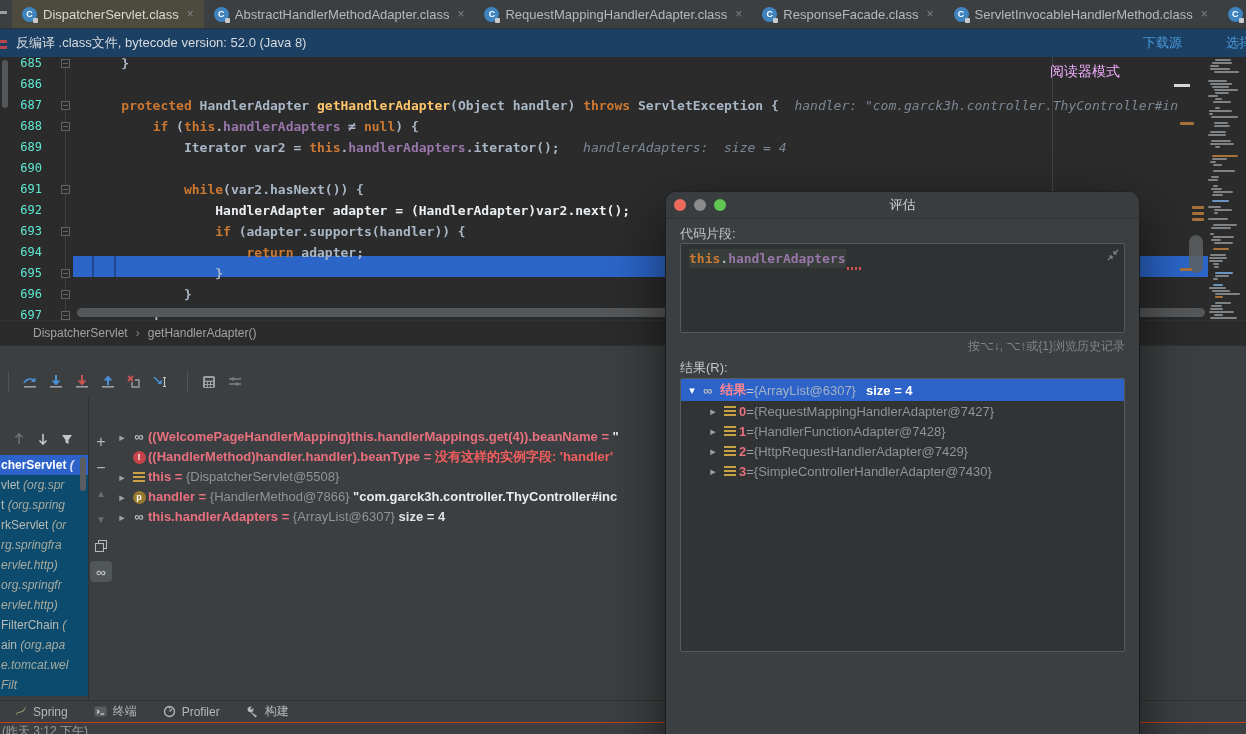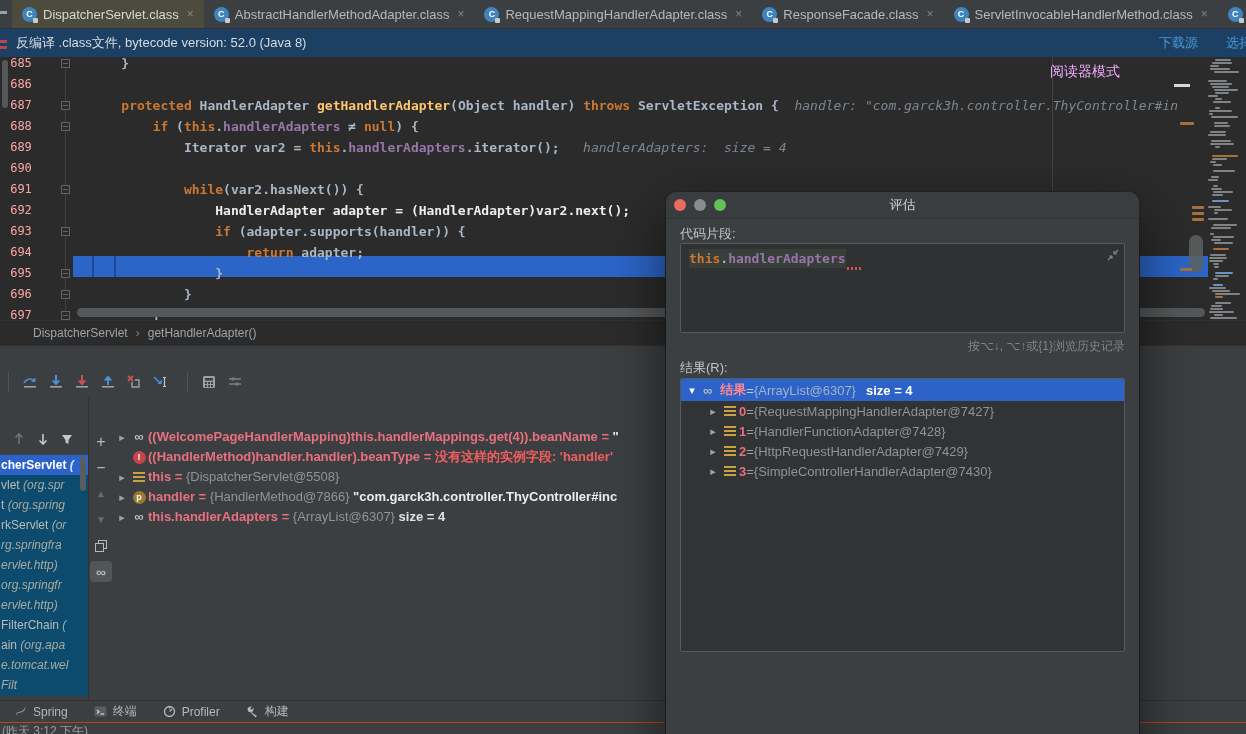--- a/index.html
+++ b/index.html
@@ -13,26 +13,26 @@
   .tab{display:flex;align-items:center;gap:6px;padding:0 10px;white-space:nowrap;color:#b6b8ba;cursor:default;}
   .tab.active{background:#4c4b3e;color:#d8d9d2;}
   .cls-ico{position:relative;width:15px;height:15px;border-radius:50%;background:#3f84bf;flex:0 0 auto;
            color:#fff;font-size:9px;font-weight:700;line-height:15px;text-align:center;}
   .cls-ico i{position:absolute;right:-1px;bottom:-1px;width:5px;height:5px;background:#c8cacc;border-radius:1px;}
   .tab-close{color:#7f8486;font-size:12px;margin-left:2px;}
   
   #notif{left:0;top:29px;width:1246px;height:28px;background:#1c3f64;display:flex;align-items:center;
          box-sizing:border-box;padding:0 8px 0 16px;overflow:hidden;}
   #notif .msg{color:#d7dbde;}
-  #notif .links{margin-left:auto;display:flex;gap:28px;}
+  #notif .links{margin-left:auto;display:flex;gap:44px;}
   #notif .links span{color:#4a9cdb;white-space:nowrap;}
   .red-dash{width:7px;height:3px;background:#b9444a;}
   
   #editor{left:0;top:57px;width:1246px;height:263px;background:#2b2b2b;overflow:hidden;}
-  .lnum{position:absolute;left:0;width:42px;text-align:center;color:#fca5a5;
+  .lnum{position:absolute;left:0;width:42px;text-align:right;color:#5eead4;
         font-family:"DejaVu Sans Mono",monospace;font-size:12px;line-height:21px;}
   .fold{position:absolute;left:61px;width:9px;height:9px;margin-top:6px;border:1px solid #5f6468;
         box-sizing:border-box;background:#2b2b2b;}
   .fold:after{content:"";display:block;margin:3px 1px 0 1px;height:1px;background:#5f6468;}
   .fold-line{position:absolute;left:65px;top:10px;width:1px;height:300px;background:#3d4042;}
   .segs{position:absolute;left:90px;white-space:pre;font-family:"DejaVu Sans Mono",monospace;
         font-size:13px;font-weight:700;line-height:21px;}
   .c-k{color:#cc7832}.c-m{color:#ffc66d}.c-f{color:#9876aa}.c-p{color:#a9b7c6}
   .c-w{color:#eceff2}.c-h{color:#7b8794;font-style:italic;font-weight:400;}
   #execline{left:73px;top:199px;width:1135px;height:21px;background:#2b65c8;}

